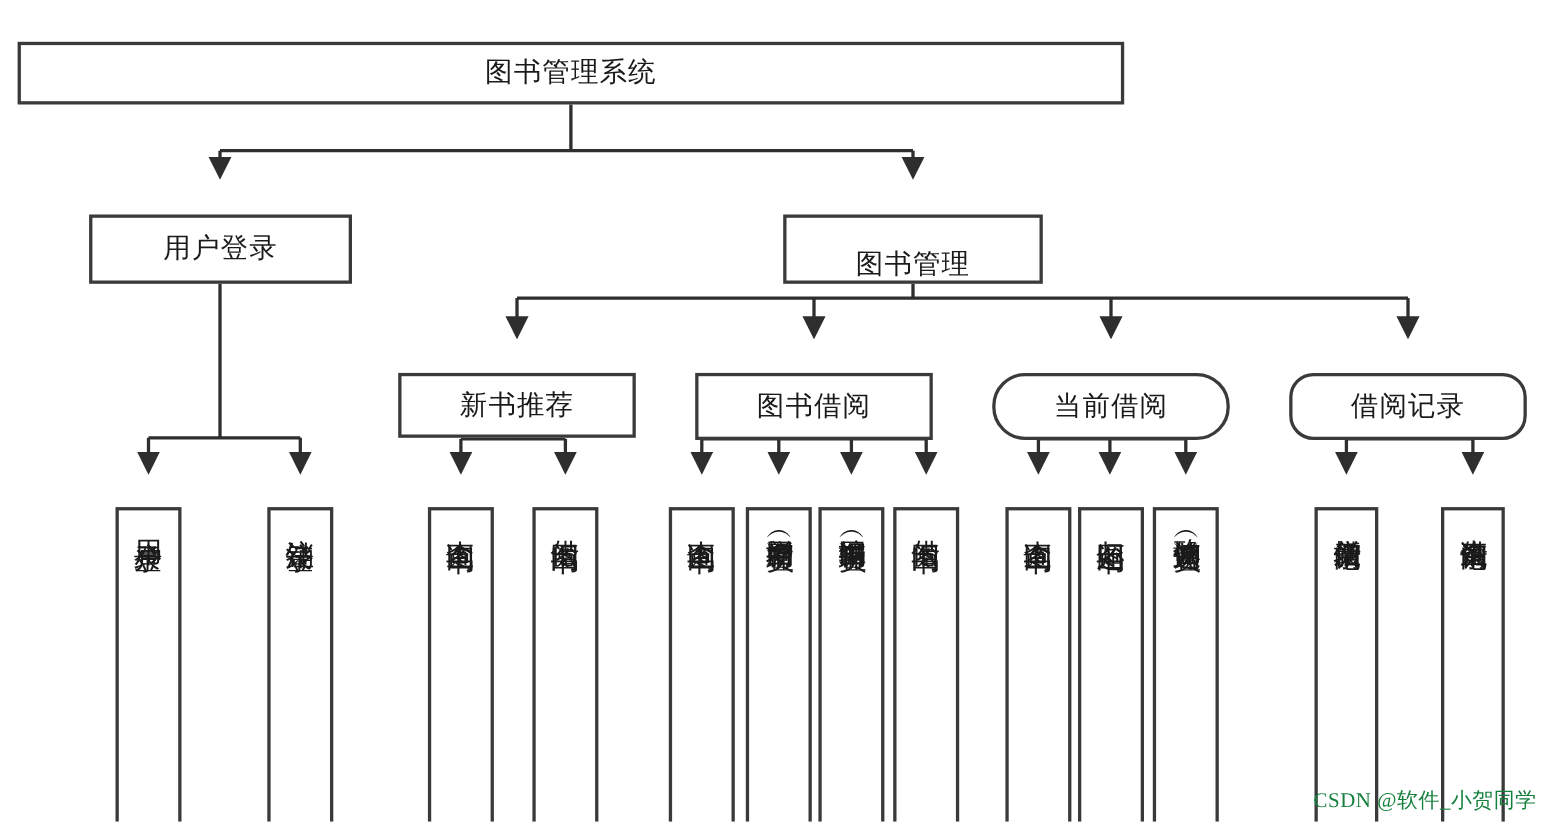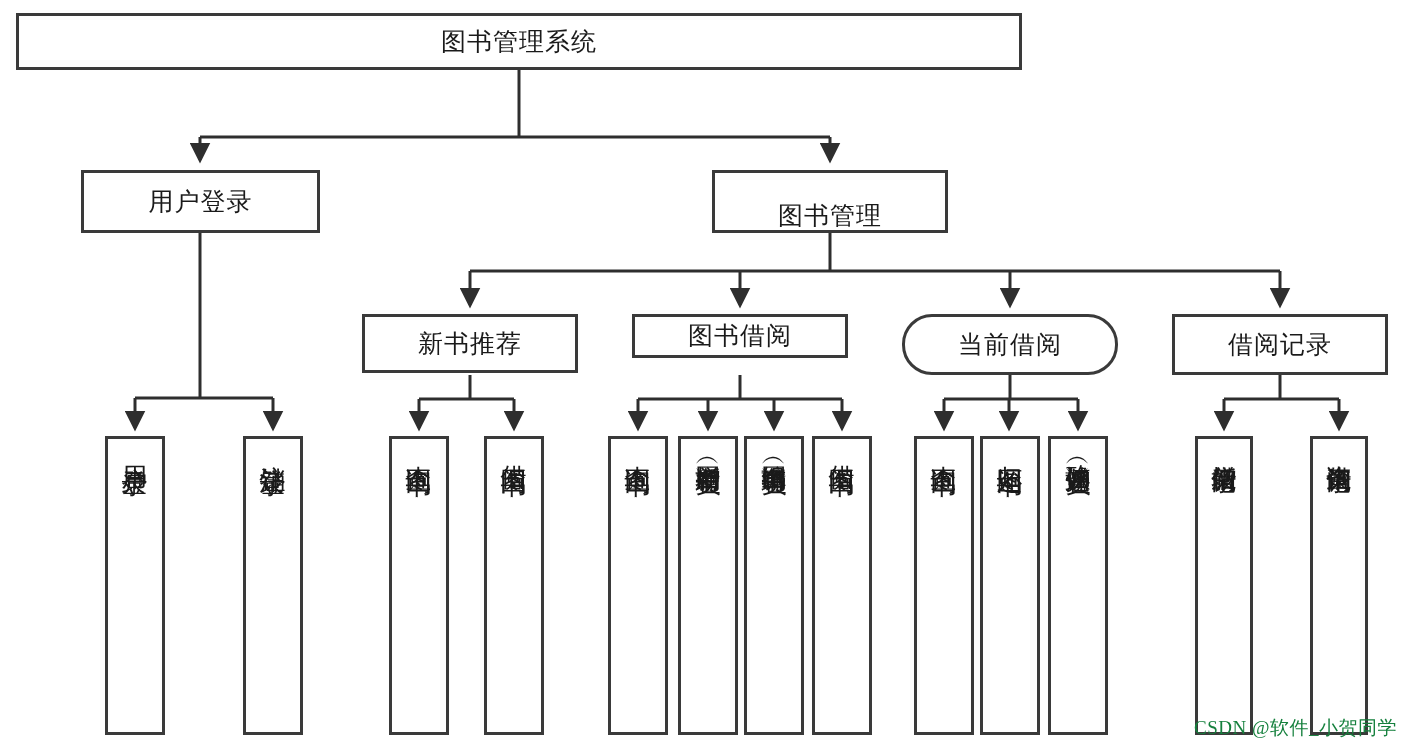--- a/index.html
+++ b/index.html
@@ -27,20 +27,21 @@
   }
   .node {
     position: absolute;
     box-sizing: border-box;
     border: 3px solid #3a3a3a;
     background: #ffffff;
     display: flex;
     align-items: center;
     justify-content: center;
     color: #1a1a1a;
+    margin-top: 25px;
   }
   .node .label {
     display: block;
     text-align: center;
     line-height: 1.18;
   }
   .node.horiz .label {
     font-size: 25px;
     letter-spacing: 1px;
   }
@@ -134,27 +135,27 @@
   <div class="node horiz" style="left:81px; top:170px; width:239px; height:63px;">
     <span class="label">用户登录</span>
   </div>
   <div class="node horiz" style="left:712px; top:170px; width:236px; height:63px;align-items:flex-end;">
     <span class="label">图书管理</span>
   </div>
 
   <div class="node horiz" style="left:362px; top:314px; width:216px; height:59px;">
     <span class="label">新书推荐</span>
   </div>
-  <div class="node horiz" style="left:632px; top:314px; width:216px; height:44px;">
+  <div class="node horiz" style="left:632px; top:314px; width:216px; height:61px;">
     <span class="label">图书借阅</span>
   </div>
   <div class="node horiz" style="left:902px; top:314px; width:216px; height:61px;border-radius:30px;">
     <span class="label">当前借阅</span>
   </div>
-  <div class="node horiz" style="left:1172px; top:314px; width:216px; height:61px;">
+  <div class="node horiz" style="left:1172px; top:314px; width:216px; height:61px;border-radius:22px;">
     <span class="label">借阅记录</span>
   </div>
 
   <div class="node vert" style="left:105px; top:436px; width:60px; height:299px;">
     <span class="label">用户登录</span>
   </div>
   <div class="node vert" style="left:243px; top:436px; width:60px; height:299px;">
     <span class="label">注销登录</span>
   </div>
 

